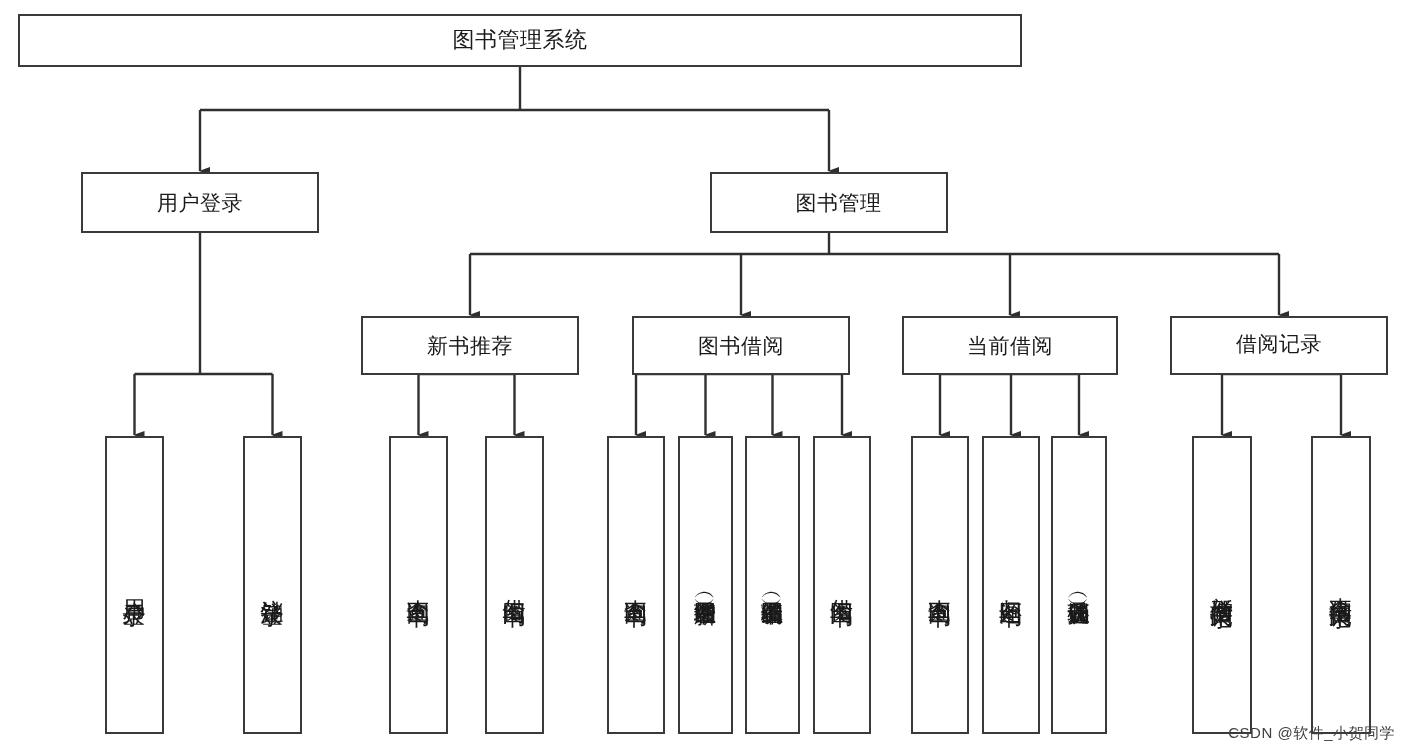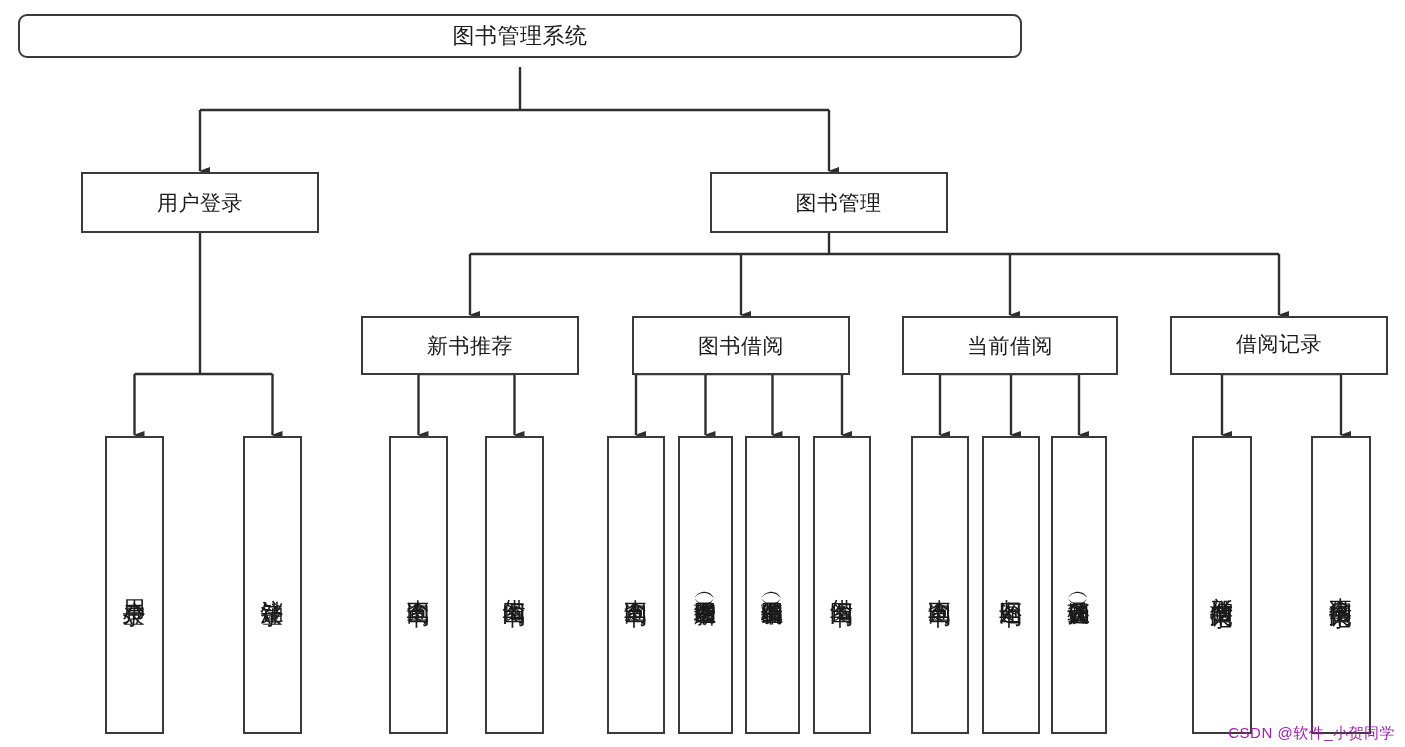--- a/index.html
+++ b/index.html
@@ -66,21 +66,21 @@
   }
   .node.v.tight .label {
     font-size: 22px;
     letter-spacing: 0px;
   }
   #watermark {
     position: absolute;
     right: 10px;
     bottom: 4px;
     font-size: 15px;
-    color: #a21caf;
+    color: #404040;
     white-space: nowrap;
     z-index: 3;
     letter-spacing: 0.5px;
   }
 </style>
 </head>
 <body>
 
 <div id="canvas">
 
@@ -120,21 +120,21 @@
         <path d="M940,374 L940,435" marker-end="url(#arrowhead)"></path>
         <path d="M1011,374 L1011,435" marker-end="url(#arrowhead)"></path>
         <path d="M1079,374 L1079,435" marker-end="url(#arrowhead)"></path>
         <path d="M1279,375 L1279,374"></path>
         <path d="M1222,374 L1341,374"></path>
         <path d="M1222,374 L1222,435" marker-end="url(#arrowhead)"></path>
         <path d="M1341,374 L1341,435" marker-end="url(#arrowhead)"></path>
       </g>
   </svg>
 
-  <div class="node h root" style="left: 18px; top: 14px; width: 1004px; height: 44px; border-radius: 9px;">
+  <div class="node h root" style="left: 18px; top: 14px; width: 1004px; height: 53px;">
     <span class="label">图书管理系统</span>
   </div>
 
   <div class="node h" style="left: 81px; top: 172px; width: 238px; height: 61px;">
     <span class="label">用户登录</span>
   </div>
   <div class="node h" style="left: 710px; top: 172px; width: 238px; height: 61px; padding-left: 19px;">
     <span class="label">图书管理</span>
   </div>
 

